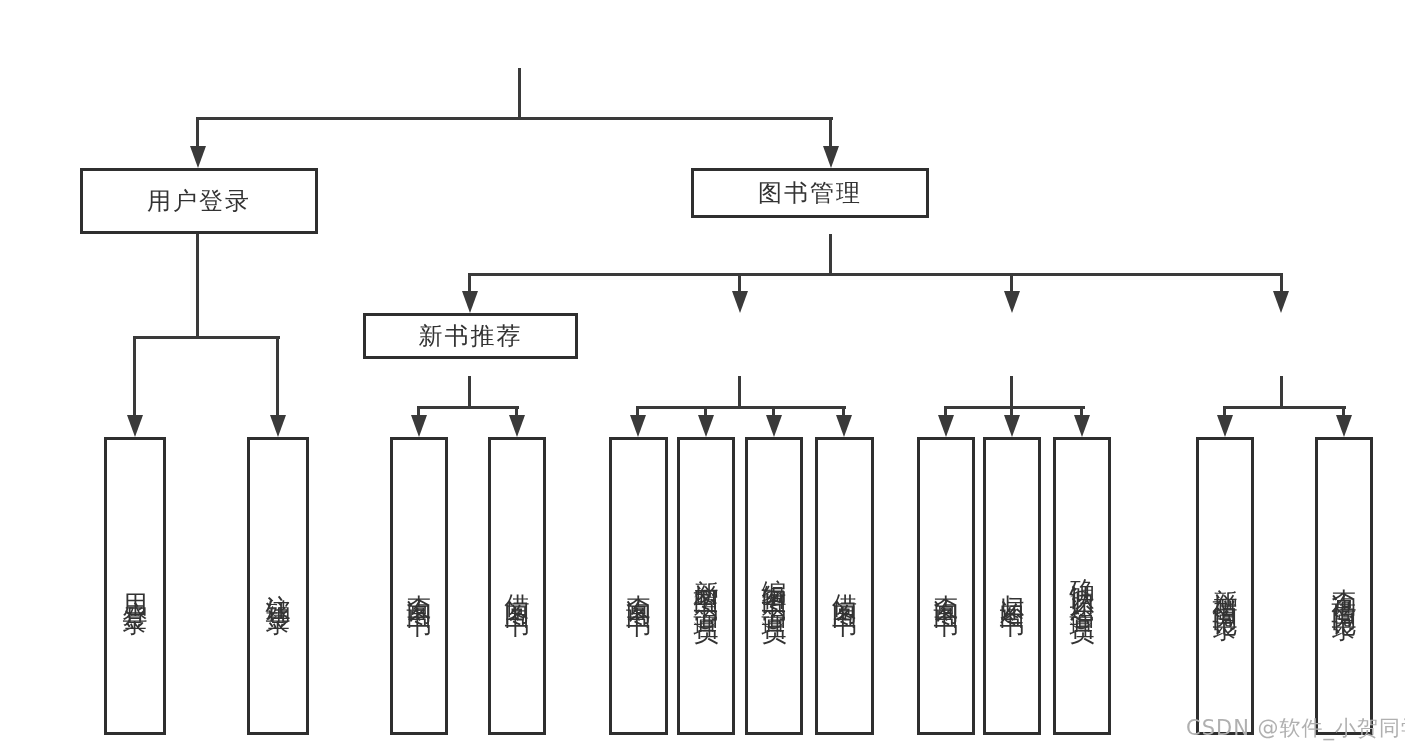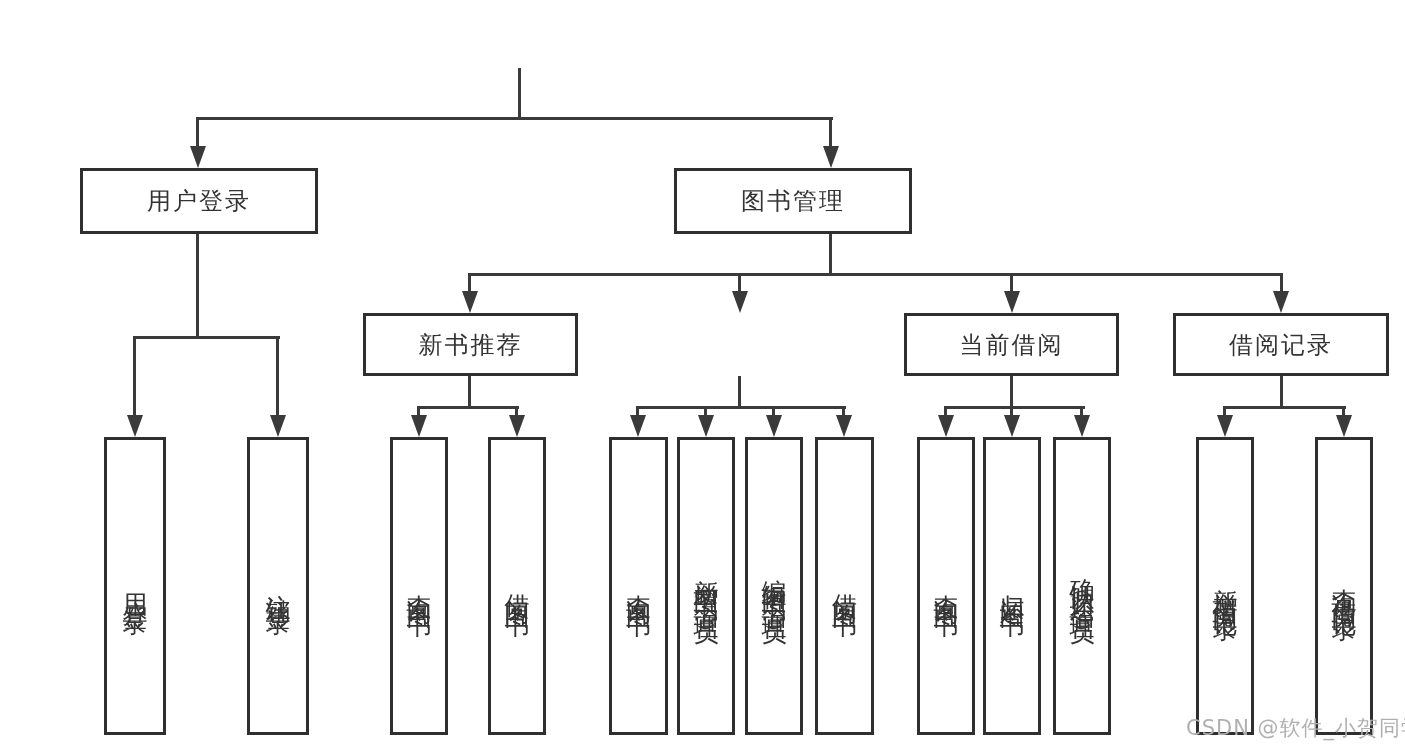--- a/index.html
+++ b/index.html
@@ -121,32 +121,26 @@
   <div class="hline" style="left:1223px;top:406px;width:123px"></div>
   <div class="vline" style="left:1223px;top:406px;height:12px"></div>
   <div class="arrow" style="left:1217px;top:415px"></div>
   <div class="vline" style="left:1342px;top:406px;height:12px"></div>
   <div class="arrow" style="left:1336px;top:415px"></div>
 
 
   <div class="node h" style="left:80px;top:168px;width:238px;height:66px">
     <span>用户登录</span>
   </div>
-  <div class="node h" style="left:674px;top:168px;width:238px;height:66px">
+  <div class="node h" style="left:691px;top:168px;width:238px;height:50px">
     <span>图书管理</span>
   </div>
 
-  <div class="node h" style="left:363px;top:313px;width:215px;height:63px">
+  <div class="node h" style="left:363px;top:313px;width:215px;height:46px">
     <span>新书推荐</span>
-  </div>
-  <div class="node h" style="left:904px;top:313px;width:215px;height:63px">
-    <span>当前借阅</span>
-  </div>
-  <div class="node h" style="left:1173px;top:313px;width:216px;height:63px">
-    <span>借阅记录</span>
   </div>
 
   <div class="node v" style="left:104px;top:437px;width:62px;height:298px">
     <span>用户登录</span>
   </div>
   <div class="node v" style="left:247px;top:437px;width:62px;height:298px">
     <span>注销登录</span>
   </div>
 
   <div class="node v" style="left:390px;top:437px;width:58px;height:298px">

